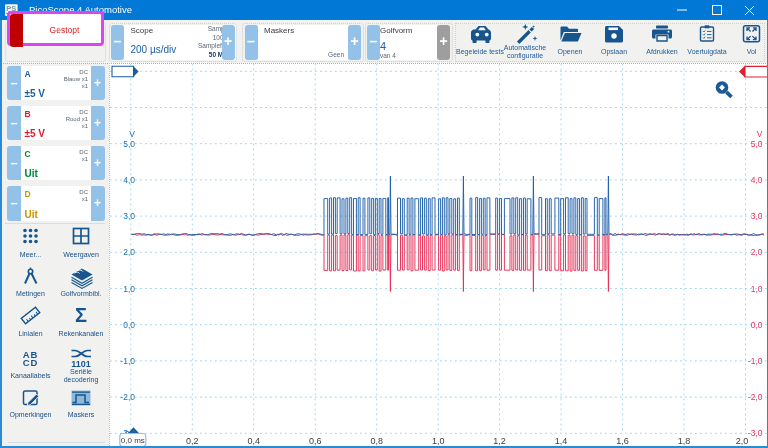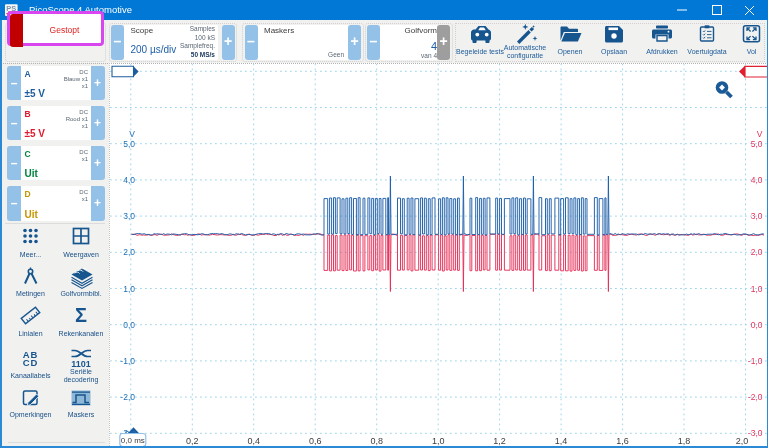--- a/index.html
+++ b/index.html
@@ -135,38 +135,38 @@
 </div>
 
 <div class="abs dotted" style="left:5px;top:23px;width:101px;height:39px"></div>
 <div class="abs" id="gestopt">
     <div class="blk"></div>
     <div class="tx">Gestopt</div>
   </div>
 
 <div class="abs dotted" style="left:109px;top:23px;width:128px;height:39px"></div>
 <div class="bluebtn sgn" style="left:111px;top:25px;width:13px;height:35px">–</div>
-<div class="panel" style="left:124px;top:25px;width:94px;height:35px">
+<div class="panel" style="left:124px;top:25px;width:112px;height:35px">
  <div class="abs h1" style="left:6.5px;top:2.3px">Scope</div>
  <div class="abs big" style="left:6.5px;top:20px;font-size:10px;line-height:10px">200 µs/div</div>
  <div class="abs sm" style="right:3px;top:0px;text-align:right;line-height:8.6px;width:50px">Samples<br>100 kS<br>Samplefreq.<br><span style="color:#17365d;font-weight:bold">50 MS/s</span></div>
 </div>
 <div class="bluebtn sgn" style="left:221.5px;top:25px;width:13px;height:35px">+</div>
 
 <div class="abs dotted" style="left:242px;top:23px;width:122px;height:39px"></div>
 <div class="bluebtn sgn" style="left:244.5px;top:25px;width:13px;height:35px">–</div>
 <div class="panel" style="left:257.5px;top:25px;width:90.5px;height:35px">
  <div class="abs h1" style="left:6.5px;top:2.3px">Maskers</div>
  <div class="abs sm" style="right:4px;bottom:1.5px;line-height:6.5px">Geen</div>
 </div>
 <div class="bluebtn sgn" style="left:348px;top:25px;width:13px;height:35px">+</div>
 
 <div class="abs dotted" style="left:364.5px;top:23px;width:88px;height:39px"></div>
 <div class="bluebtn sgn" style="left:367px;top:25px;width:13px;height:35px">–</div>
-<div class="panel" style="left:380px;top:25px;width:57px;height:35px;text-align:right">
+<div class="panel" style="left:380px;top:25px;width:57px;height:35px;text-align:left">
  <div class="abs h1" style="left:0;right:0;top:2.3px">Golfvorm</div>
  <div class="abs big" style="left:0;right:0;top:16px;font-size:11px;line-height:11px">4</div>
  <div class="abs sm" style="left:0;right:0;bottom:1px;line-height:6.5px">van 4</div>
 </div>
 <div class="bluebtn sgn" style="left:437px;top:25px;width:13px;height:35px;background:#9e9e9e">+</div>
 
 <div class="abs dotted" style="left:455px;top:23px;width:310px;height:39px;border-radius:0"></div>
 
 <svg class="abs" style="left:455px;top:22px" width="313" height="40" viewBox="0 0 313 40">
 <g fill="#17558e">

